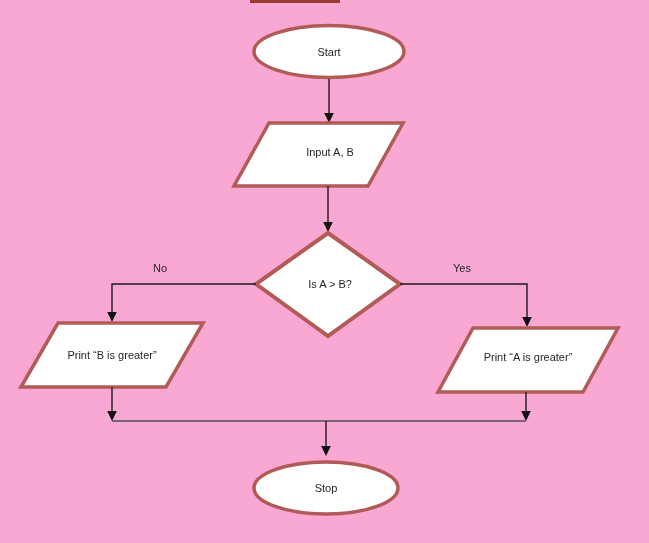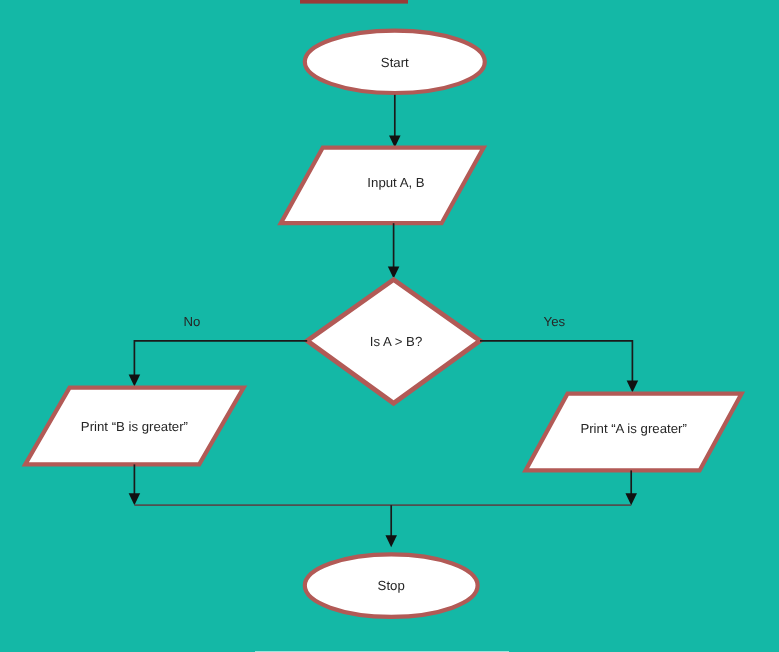--- a/index.html
+++ b/index.html
@@ -5,21 +5,21 @@
   html, body {
     margin: 0;
     padding: 0;
     background: #ffffff;
     font-family: "Liberation Sans", sans-serif;
   }
   .canvas {
     position: relative;
     width: 649px;
     height: 543px;
-    background: #14b8a6;
+    background: #f9a8d4;
     overflow: hidden;
   }
   svg { position: absolute; top: 0; left: 0; }
   .shape {
     fill: #ffffff;
     stroke: #b25a56;
     stroke-width: 3.5;
     stroke-linejoin: miter;
   }
   .diamond { stroke-width: 4; }

